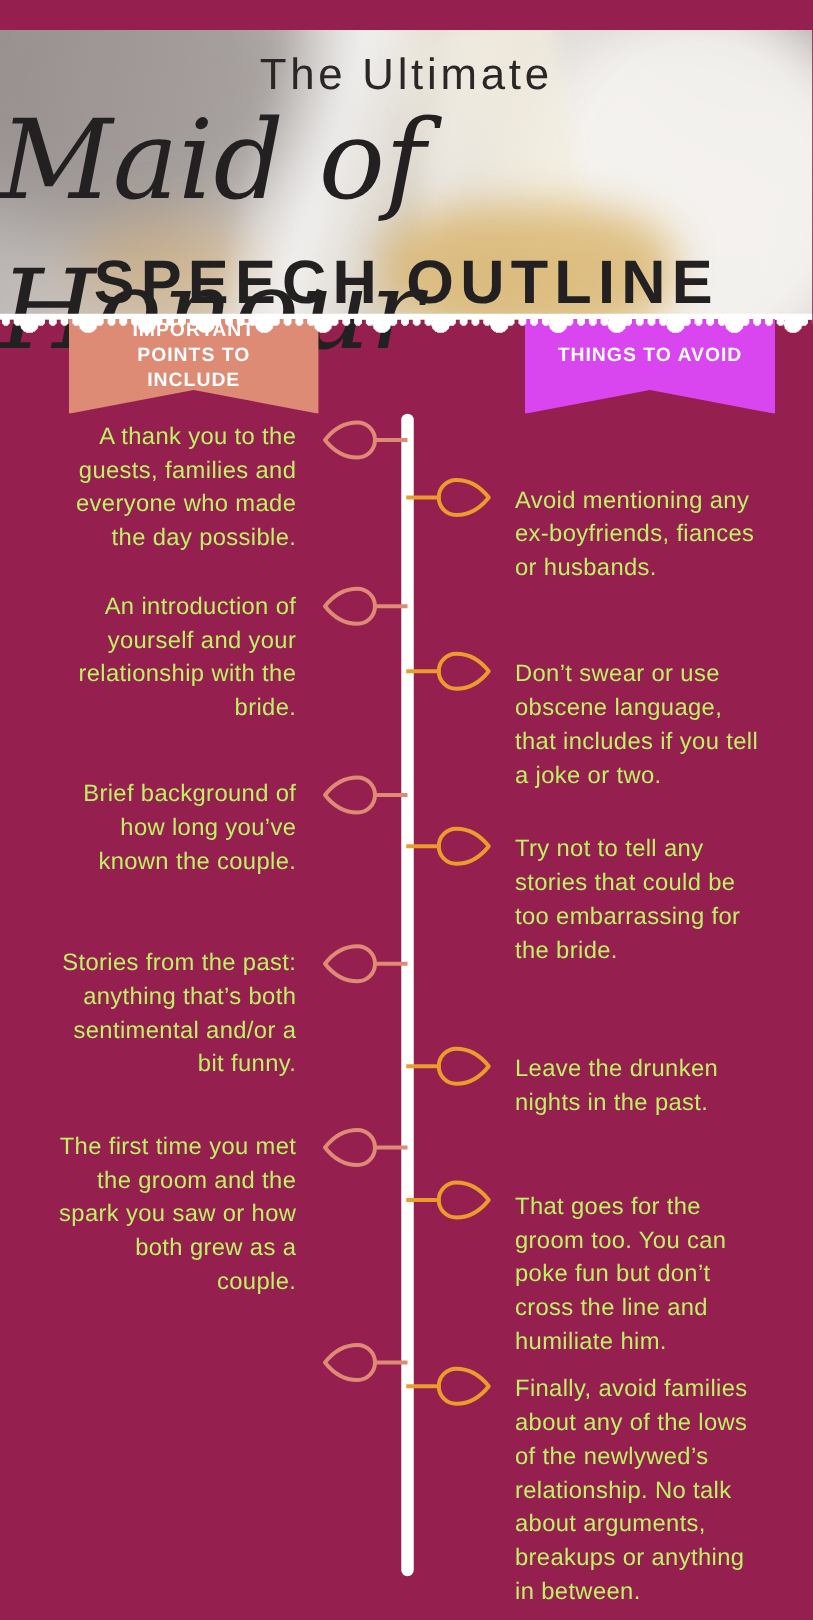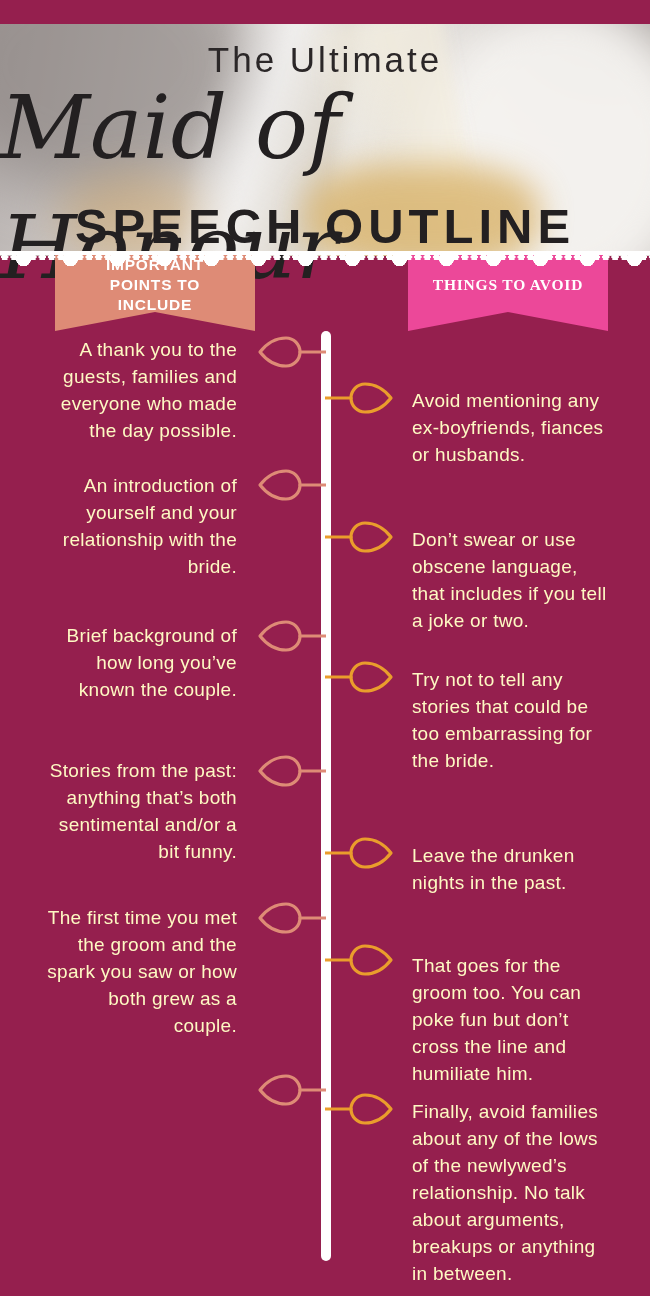--- a/index.html
+++ b/index.html
@@ -39,29 +39,29 @@
       linear-gradient(#ffffff 0 4px,rgba(255,255,255,0) 4px);
     background-size:47px 20px,9.4px 20px,100% 20px;
     background-repeat:repeat-x;}
   
   .banner{position:absolute;top:231px;width:200px;height:76px;z-index:4;
     color:#ffffff;text-align:center;font-weight:bold;font-size:15.5px;line-height:20px;
     letter-spacing:.8px;display:flex;flex-direction:column;justify-content:center;
     box-sizing:border-box;padding:0 18px 16px 18px;
     clip-path:polygon(0 0,100% 0,100% 100%,50% calc(100% - 19px),0 100%);}
   .banner.include{left:55px;background:#DE8B76;}
-  .banner.avoid{left:408px;background:#ec4899;font-family:Liberation Serif, serif;}
+  .banner.avoid{left:420px;background:#d946ef;}
   
   .center-line{position:absolute;left:321px;top:307px;width:10px;height:930px;
     background:#ffffff;border-radius:5px;z-index:2;}
   .node{position:absolute;z-index:3;}
   .node.include path{stroke:#DE8B76;}
   .node.avoid path{stroke:#EA9D2C;}
   .node path{fill:none;stroke-width:3.2px;stroke-linejoin:round;stroke-linecap:round;}
-  .titem{position:absolute;font-size:19px;line-height:27px;color:#fef9c3;
+  .titem{position:absolute;font-size:19px;line-height:27px;color:#bef264;
     letter-spacing:.3px;z-index:3;}
   .titem.left{width:190px;text-align:right;}
   .titem.right{left:412px;width:202px;text-align:left;}
 </style>
 </head>
 <body>
 
 <div class="poster">
 
   <div class="header">

